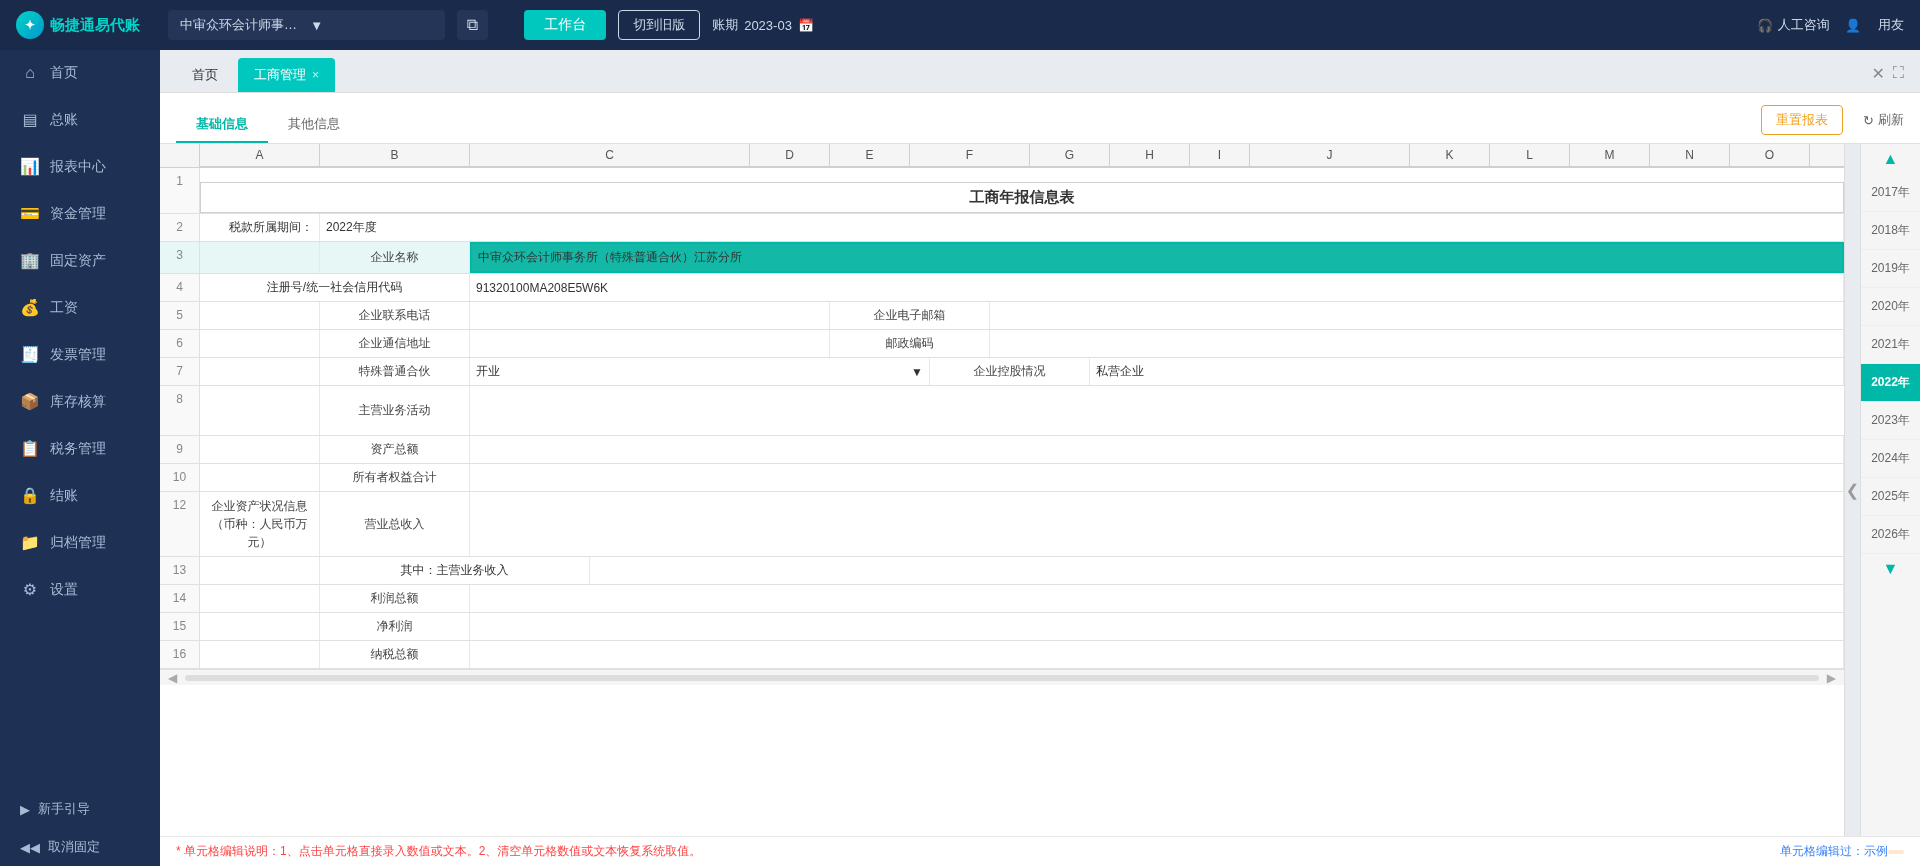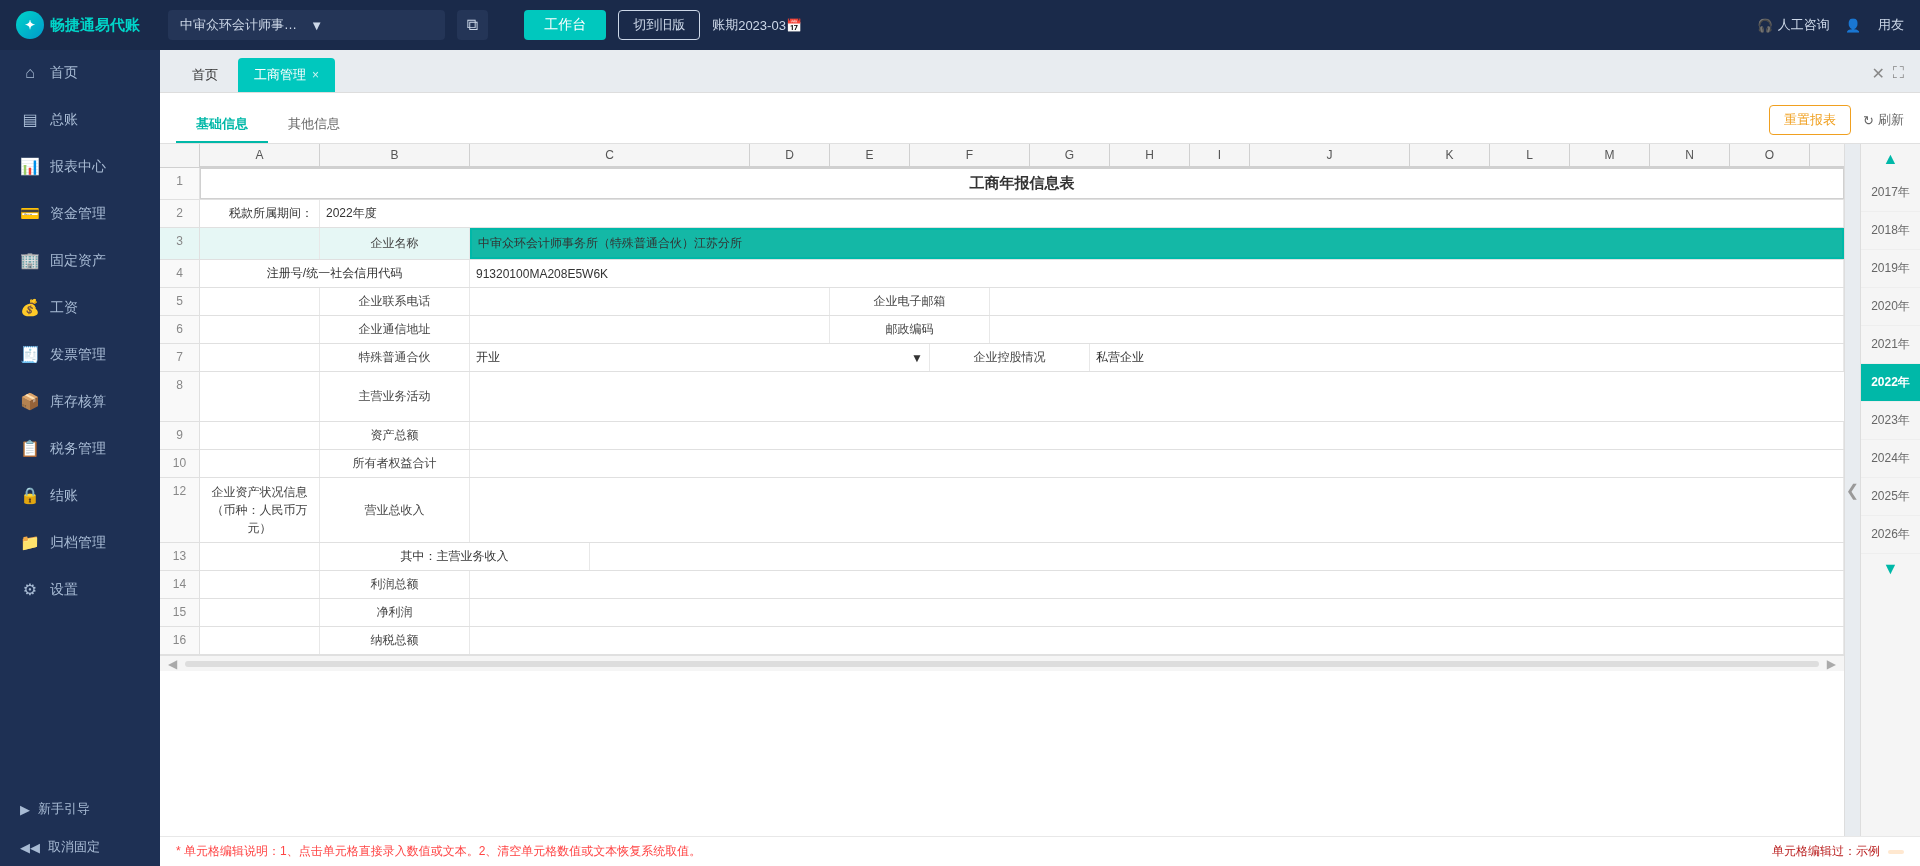--- a/index.html
+++ b/index.html
@@ -7,21 +7,21 @@
 
     
     .header { background: #1a2a4a; height: 50px; display: flex; align-items: center; padding: 0 16px; gap: 12px; flex-shrink: 0; }
     .header-logo { color: #00d4c8; font-size: 15px; font-weight: bold; display: flex; align-items: center; gap: 6px; min-width: 140px; }
     .logo-icon { width: 28px; height: 28px; background: linear-gradient(135deg, #00d4c8, #0099cc); border-radius: 50%; display: flex; align-items: center; justify-content: center; color: white; font-size: 12px; }
     .company-selector { background: #243557; color: #cdd8e8; border: none; padding: 6px 12px; border-radius: 4px; display: flex; align-items: center; gap: 8px; cursor: pointer; font-size: 13px; max-width: 280px; }
     .company-selector span { flex: 1; overflow: hidden; text-overflow: ellipsis; white-space: nowrap; }
     .icon-btn { background: #243557; color: #cdd8e8; border: none; padding: 6px 10px; border-radius: 4px; cursor: pointer; font-size: 16px; }
     .btn-workbench { background: #00c8be; color: white; border: none; padding: 6px 20px; border-radius: 4px; cursor: pointer; font-size: 14px; margin-left: 24px; }
     .btn-switch { background: transparent; border: 1px solid #cdd8e8; color: #cdd8e8; padding: 5px 14px; border-radius: 4px; cursor: pointer; font-size: 13px; }
-    .period-info { color: #cdd8e8; font-size: 13px; display: flex; align-items: center; }
+    .period-info { color: #cdd8e8; font-size: 13px; display: flex; align-items: center; gap: 6px; }
     .header-right { margin-left: auto; display: flex; align-items: center; gap: 16px; color: #cdd8e8; font-size: 13px; }
     .header-right span { display: flex; align-items: center; gap: 4px; cursor: pointer; }
 
     
     .main-layout { display: flex; flex: 1; overflow: hidden; }
 
     
     .sidebar { width: 160px; background: #1e3054; display: flex; flex-direction: column; flex-shrink: 0; }
     .sidebar-scroll { flex: 1; overflow-y: auto; }
     .sidebar-item { display: flex; align-items: center; gap: 10px; padding: 14px 20px; color: #a8bbd4; cursor: pointer; font-size: 14px; transition: background 0.2s; }
@@ -39,59 +39,59 @@
     .tab.active { background: #00c8be; color: white; }
     .tab-close { cursor: pointer; font-size: 12px; color: rgba(255,255,255,0.8); }
 
     
     .page-content { flex: 1; background: white; margin: 0; display: flex; flex-direction: column; overflow: hidden; }
 
     
     .sub-tabs { display: flex; gap: 0; padding: 12px 16px 0; border-bottom: 1px solid #e0e0e0; flex-shrink: 0; align-items: flex-end; }
     .sub-tab { padding: 8px 20px; cursor: pointer; font-size: 13px; color: #666; border-bottom: 2px solid transparent; }
     .sub-tab.active { color: #00b8a8; border-bottom: 2px solid #00b8a8; font-weight: bold; }
-    .sub-tab-actions { margin-left: auto; display: flex; align-items: center; gap: 12px; padding-bottom: 8px; }
+    .sub-tab-actions { margin-left: auto; display: flex; align-items: center; gap: 20px; padding-bottom: 8px; }
     .btn-reset { border: 1px solid #f0a020; color: #f0a020; background: white; padding: 5px 14px; border-radius: 4px; cursor: pointer; font-size: 13px; }
     .btn-refresh { border: none; background: transparent; color: #666; cursor: pointer; font-size: 13px; display: flex; align-items: center; gap: 4px; }
 
     
     .spreadsheet-container { flex: 1; display: flex; overflow: hidden; }
     .spreadsheet-main { flex: 1; overflow: auto; position: relative; }
 
     
     .col-headers { display: flex; background: #f5f5f5; border-bottom: 1px solid #d0d0d0; position: sticky; top: 0; z-index: 10; }
     .row-num-header { width: 40px; min-width: 40px; border-right: 1px solid #d0d0d0; background: #f5f5f5; }
     .col-header { border-right: 1px solid #d0d0d0; border-bottom: 1px solid #d0d0d0; text-align: center; padding: 4px 2px; font-size: 12px; color: #555; background: #f5f5f5; user-select: none; }
 
     
     .sheet-row { display: flex; border-bottom: 1px solid #e0e0e0; }
     .row-num { width: 40px; min-width: 40px; text-align: center; padding: 6px 2px; font-size: 12px; color: #888; border-right: 1px solid #e0e0e0; background: #f9f9f9; flex-shrink: 0; }
     .row-num.selected { background: #e6f7f5; }
     .sheet-cell { border-right: 1px solid #e8e8e8; padding: 5px 6px; font-size: 12px; color: #333; overflow: hidden; white-space: nowrap; display: flex; align-items: center; }
-    .sheet-cell.merged-header { justify-content: center; font-weight: bold; font-size: 15px; border: 1px solid #d0d0d0; }
+    .sheet-cell.merged-header { justify-content: center; font-weight: bold; font-size: 15px; border: 1px solid #d0d0d0; margin-top: 14px; }
     .sheet-cell.label { color: #444; justify-content: center; text-align: center; }
     .sheet-cell.highlighted { background: #14b8a6; border: 2px solid #00b8a8; }
     .dropdown-cell { display: flex; align-items: center; justify-content: space-between; width: 100%; text-align: right; }
 
     
     .year-panel { width: 60px; background: #f5f5f5; border-left: 1px solid #ddd; display: flex; flex-direction: column; overflow-y: auto; flex-shrink: 0; }
     .year-item { padding: 10px 4px; text-align: center; font-size: 12px; color: #666; cursor: pointer; border-bottom: 1px solid #eee; }
     .year-item.active { background: #00b8a8; color: white; font-weight: bold; }
     .year-nav { padding: 6px 4px; text-align: center; color: #00b8a8; cursor: pointer; font-size: 16px; }
 
     
     .panel-collapse { width: 16px; background: #e8ecf0; display: flex; flex-direction: column; align-items: center; justify-content: center; border-left: 1px solid #ddd; cursor: pointer; }
     .panel-collapse-btn { color: #999; font-size: 16px; padding: 4px; }
 
     
     .h-scroll { height: 16px; background: #f5f5f5; border-top: 1px solid #e0e0e0; display: flex; align-items: center; }
 
     
     .status-bar { background: white; border-top: 1px solid #e8e8e8; padding: 6px 16px; display: flex; align-items: center; justify-content: space-between; font-size: 12px; color: #ff4444; flex-shrink: 0; }
-    .status-right { color: #b91c1c; display: flex; align-items: center; gap: 8px; }
+    .status-right { color: #3b82f6; display: flex; align-items: center; }
     .status-example { background: #ffe8d0; padding: 2px 8px; border-radius: 2px; color: #cc6600; }
 
     
     .cw-rn { width: 40px; flex-shrink: 0; }
     .cw-a { width: 120px; flex-shrink: 0; }
     .cw-b { width: 150px; flex-shrink: 0; }
     .cw-c { width: 280px; flex-shrink: 0; }
     .cw-d { width: 80px; flex-shrink: 0; }
     .cw-e { width: 80px; flex-shrink: 0; }
     .cw-f { width: 120px; flex-shrink: 0; }

